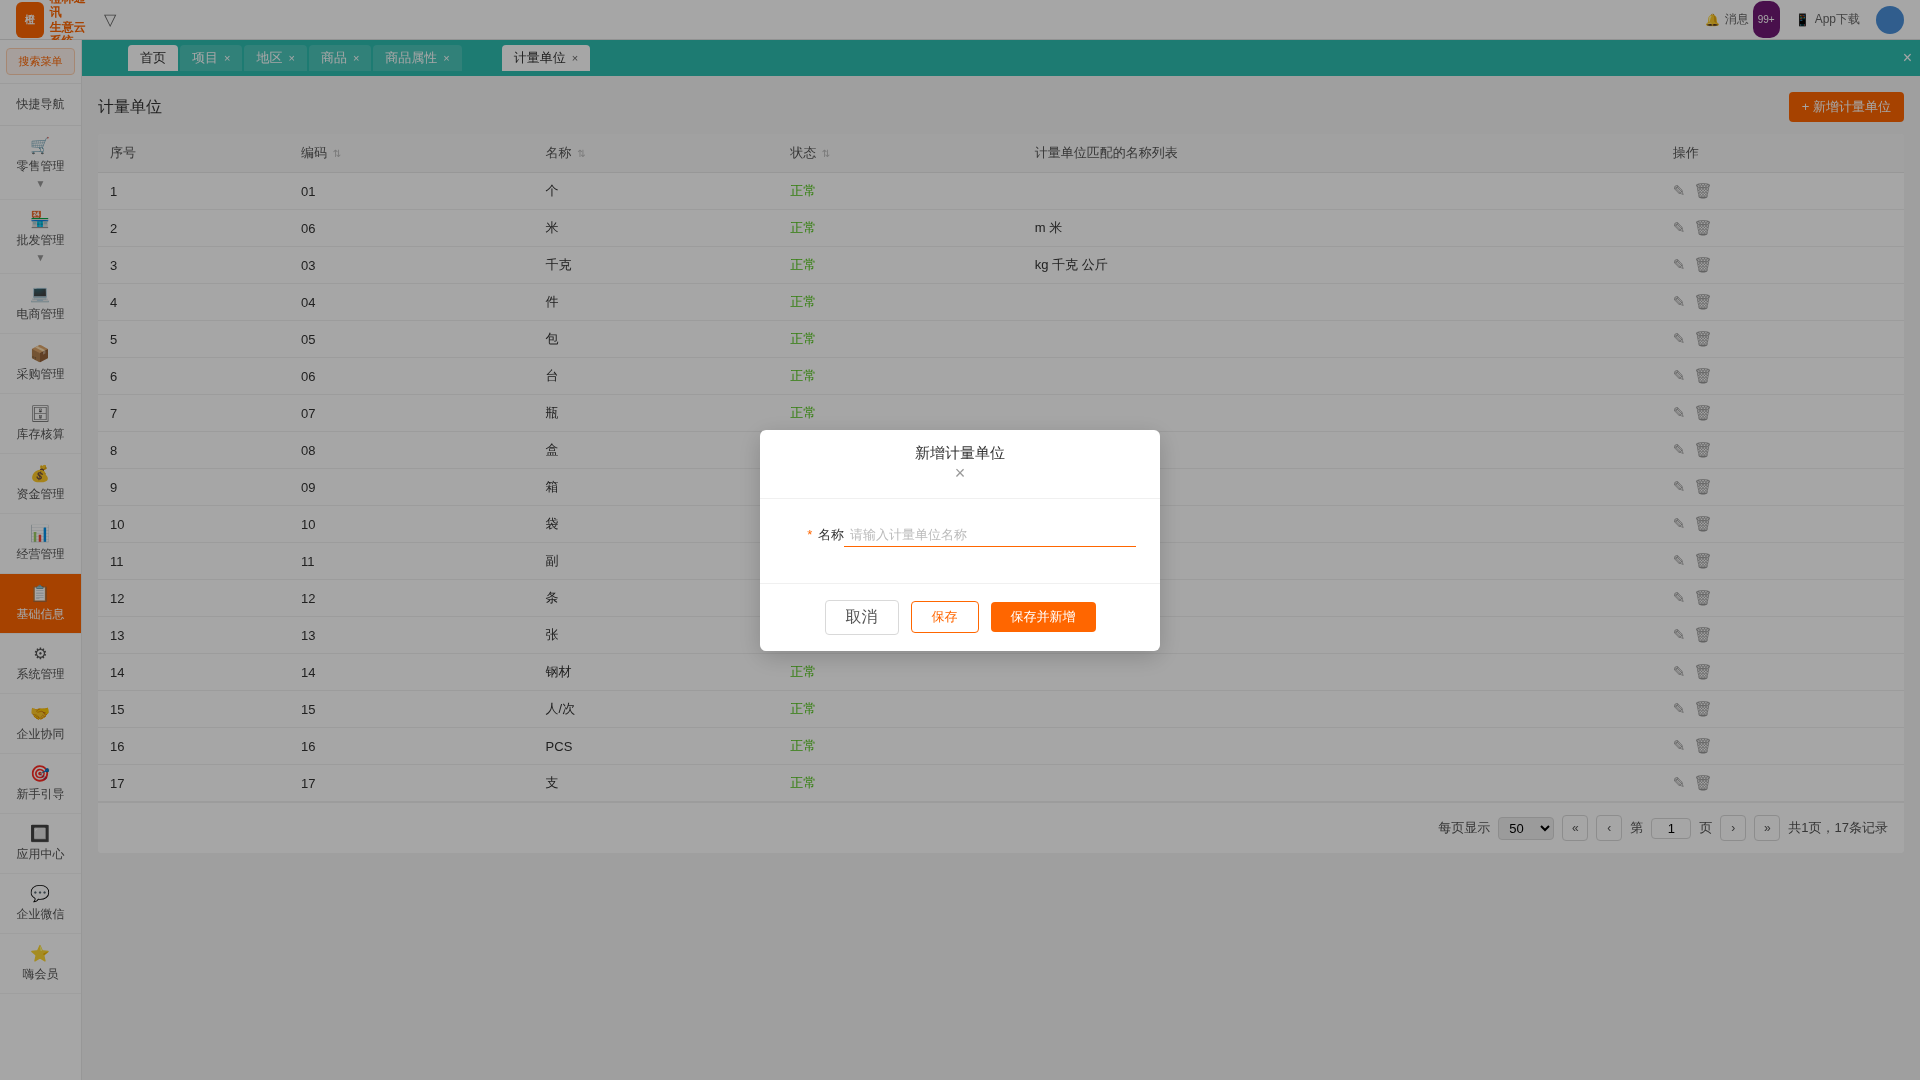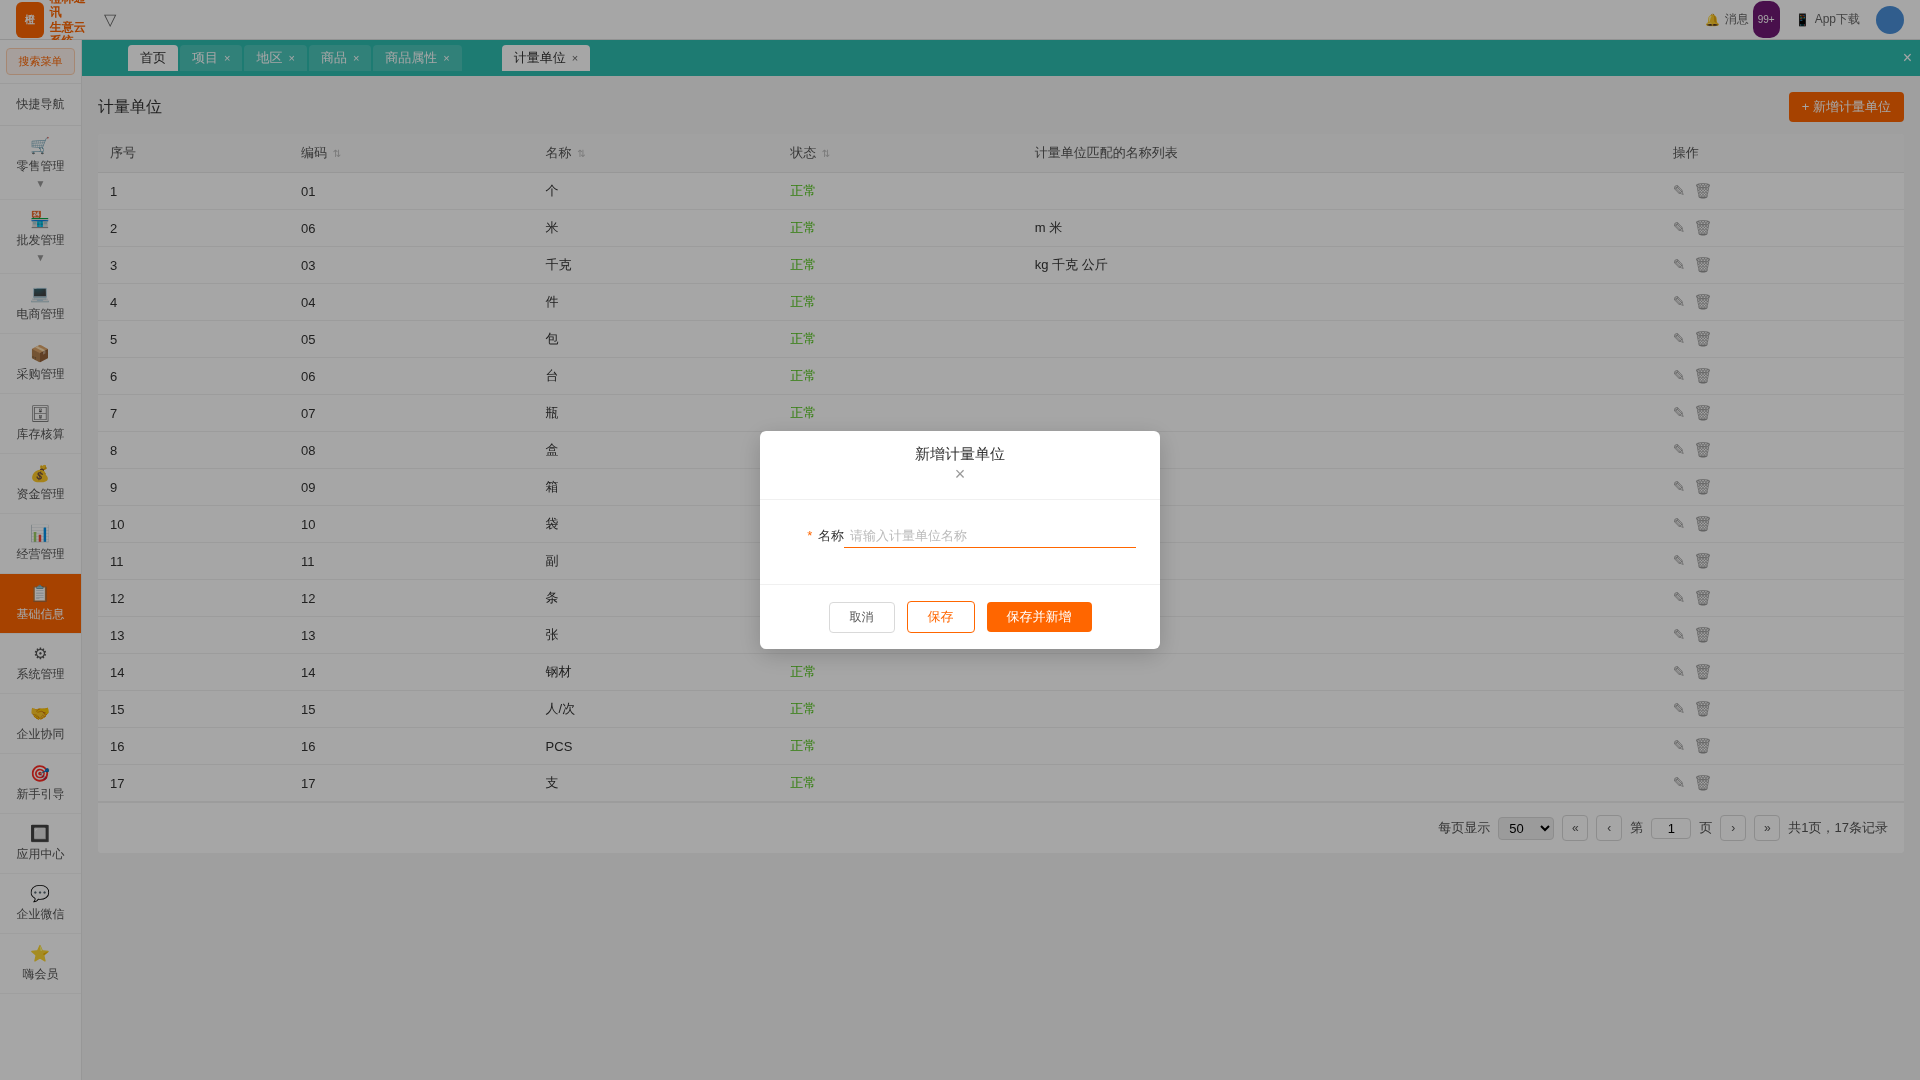--- a/index.html
+++ b/index.html
@@ -125,21 +125,21 @@
       flex: 1; border: none; border-bottom: 1px solid #d9d9d9;
       padding: 4px 6px; font-size: 13px; outline: none; color: #333;
     }
     .form-input.name-input { border-bottom-color: #f60; }
     .form-input::placeholder { color: #bbb; }
     .modal-footer {
       display: flex; align-items: center; justify-content: center;
       gap: 12px; padding: 16px;
       border-top: 1px solid #f0f0f0;
     }
-    .btn-cancel { border: 1px solid #d9d9d9; background: #fff; color: #555; padding: 6px 20px; border-radius: 4px; cursor: pointer; font-size: 12px; }
+    .btn-cancel { border: 1px solid #d9d9d9; background: #fff; color: #555; padding: 6px 20px; border-radius: 4px; cursor: pointer; font-size: 16px; }
     .btn-save { border: 1px solid #f60; background: #fff; color: #f60; padding: 6px 20px; border-radius: 4px; cursor: pointer; font-size: 13px; }
     .btn-save-new { background: #f60; color: #fff; border: none; padding: 6px 20px; border-radius: 4px; cursor: pointer; font-size: 13px; }
   </style>
 </head>
 <body>
 
 <div class="top-bar">
   <div class="top-bar-left">
     <div class="logo-area">
       <div class="logo-icon">橙</div>

